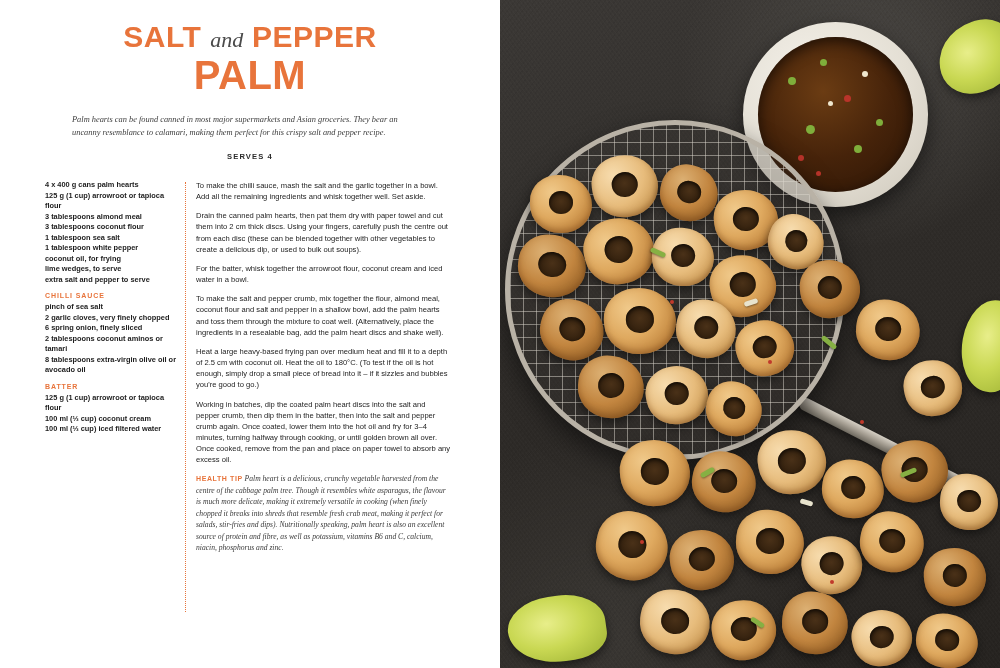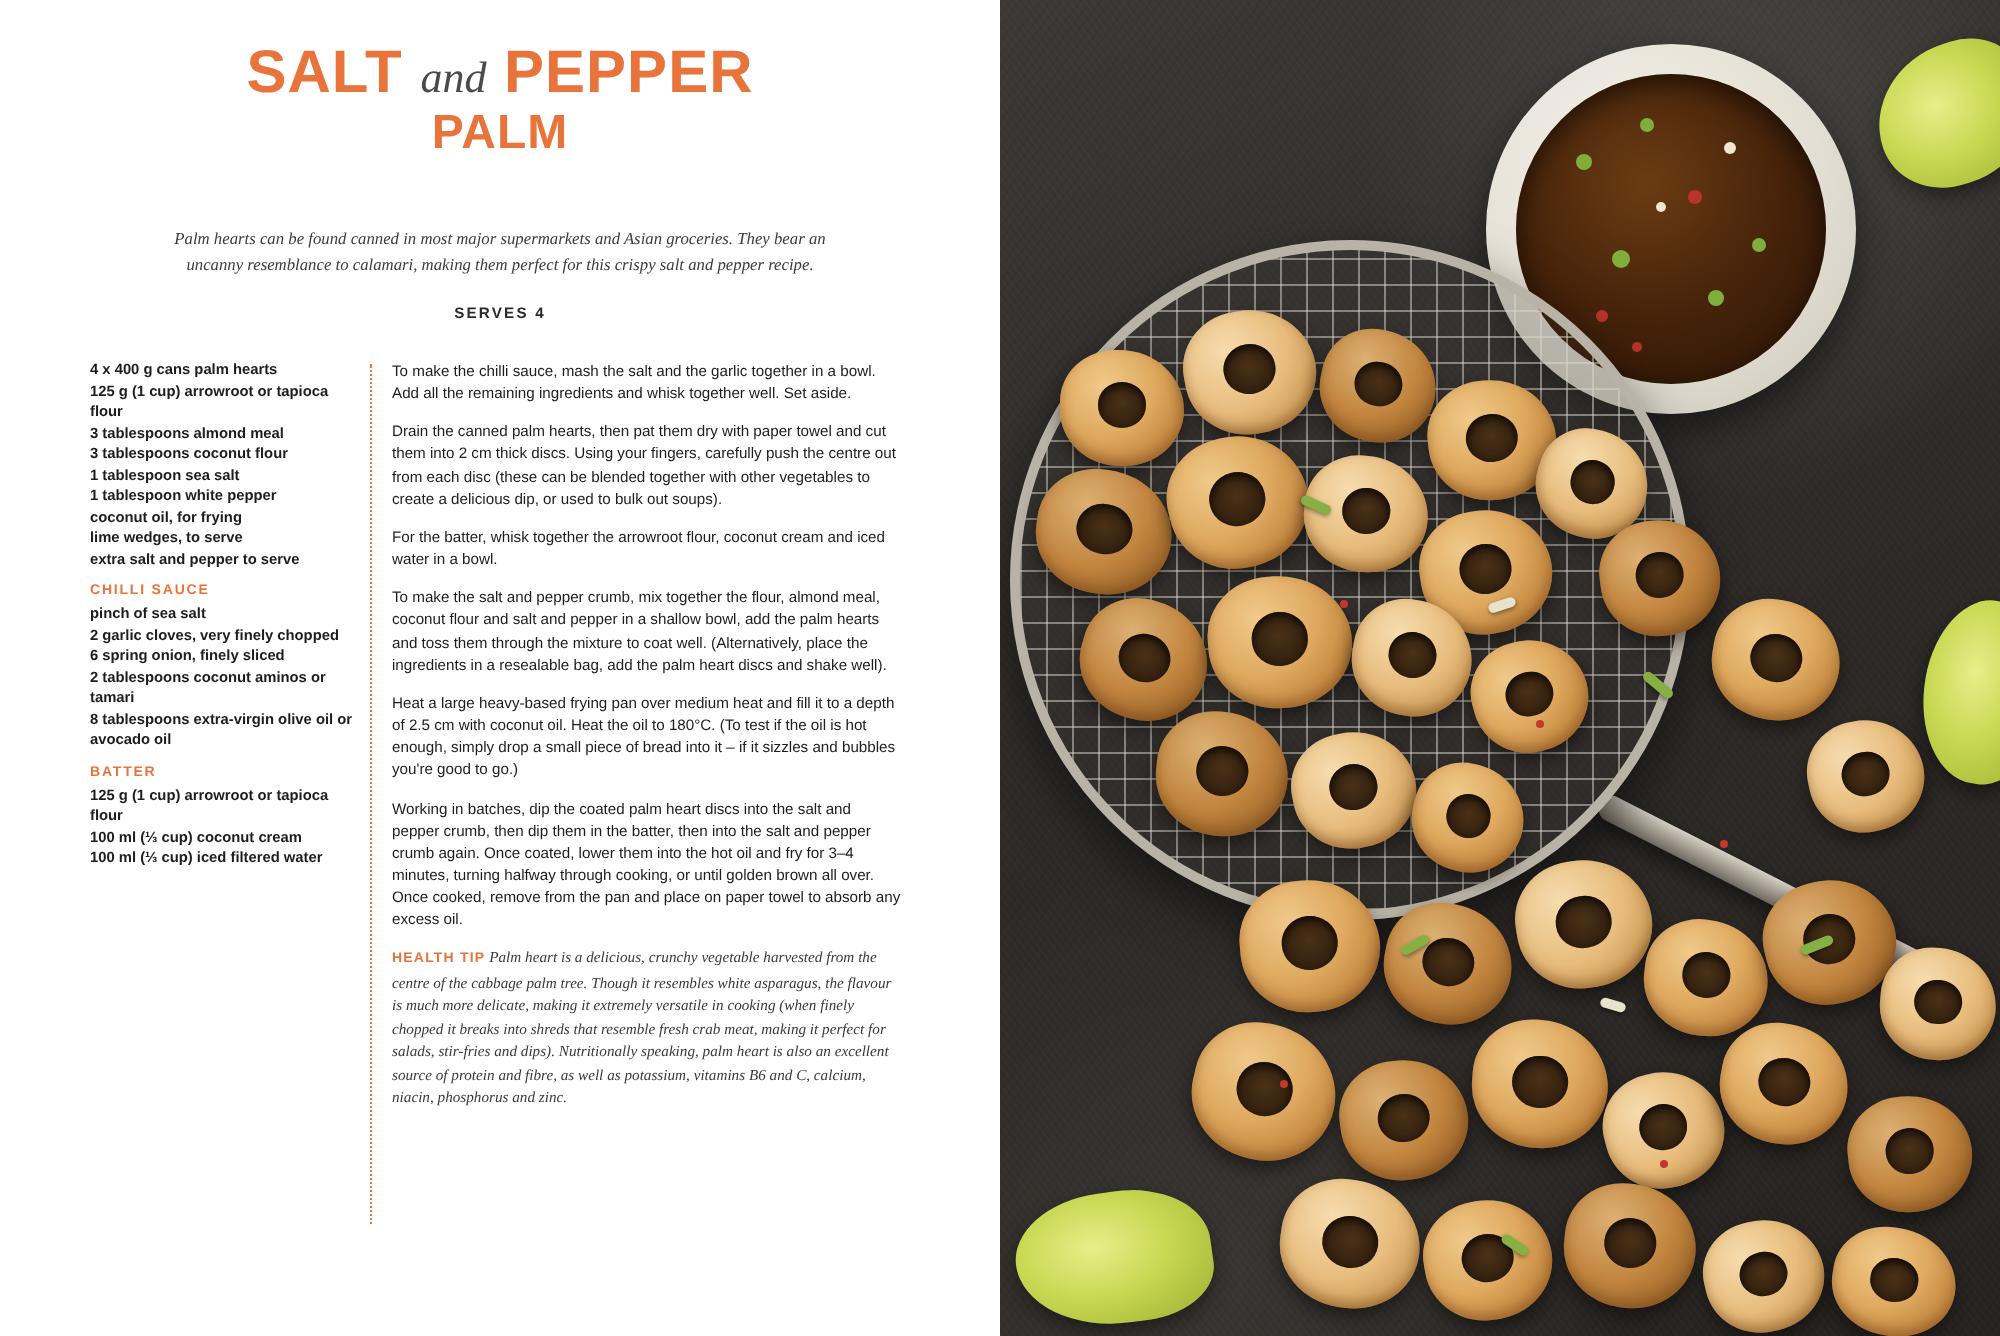--- a/index.html
+++ b/index.html
@@ -30,36 +30,35 @@
     width: 500px;
     text-align: center;
   }
   .title-line {
     font-family: "Liberation Sans", sans-serif;
     font-weight: bold;
     letter-spacing: 0.5px;
     line-height: 1.02;
   }
   .title-line1 { font-size: 30px; }
-  .title-line2 { font-size: 24px; margin-top: 2px; }
+  .title-line2 { font-size: 40px; margin-top: 2px; }
   .t-salt, .t-pepper, .t-palm { color: #e8743b; }
   .t-and {
     color: #4a4a4a;
     font-family: "Liberation Serif", serif;
     font-style: italic;
     font-weight: normal;
     font-size: 22px;
     letter-spacing: 0;
   }
 
   .intro {
     position: absolute;
     left: 72px; top: 113px;
     width: 356px;
-    text-align: center;
     font-family: "Liberation Serif", serif;
     font-style: italic;
     font-size: 8.4px;
     line-height: 1.55;
     color: #3c3c3c;
   }
 
   .serves {
     position: absolute;
     left: 0; top: 152px;

